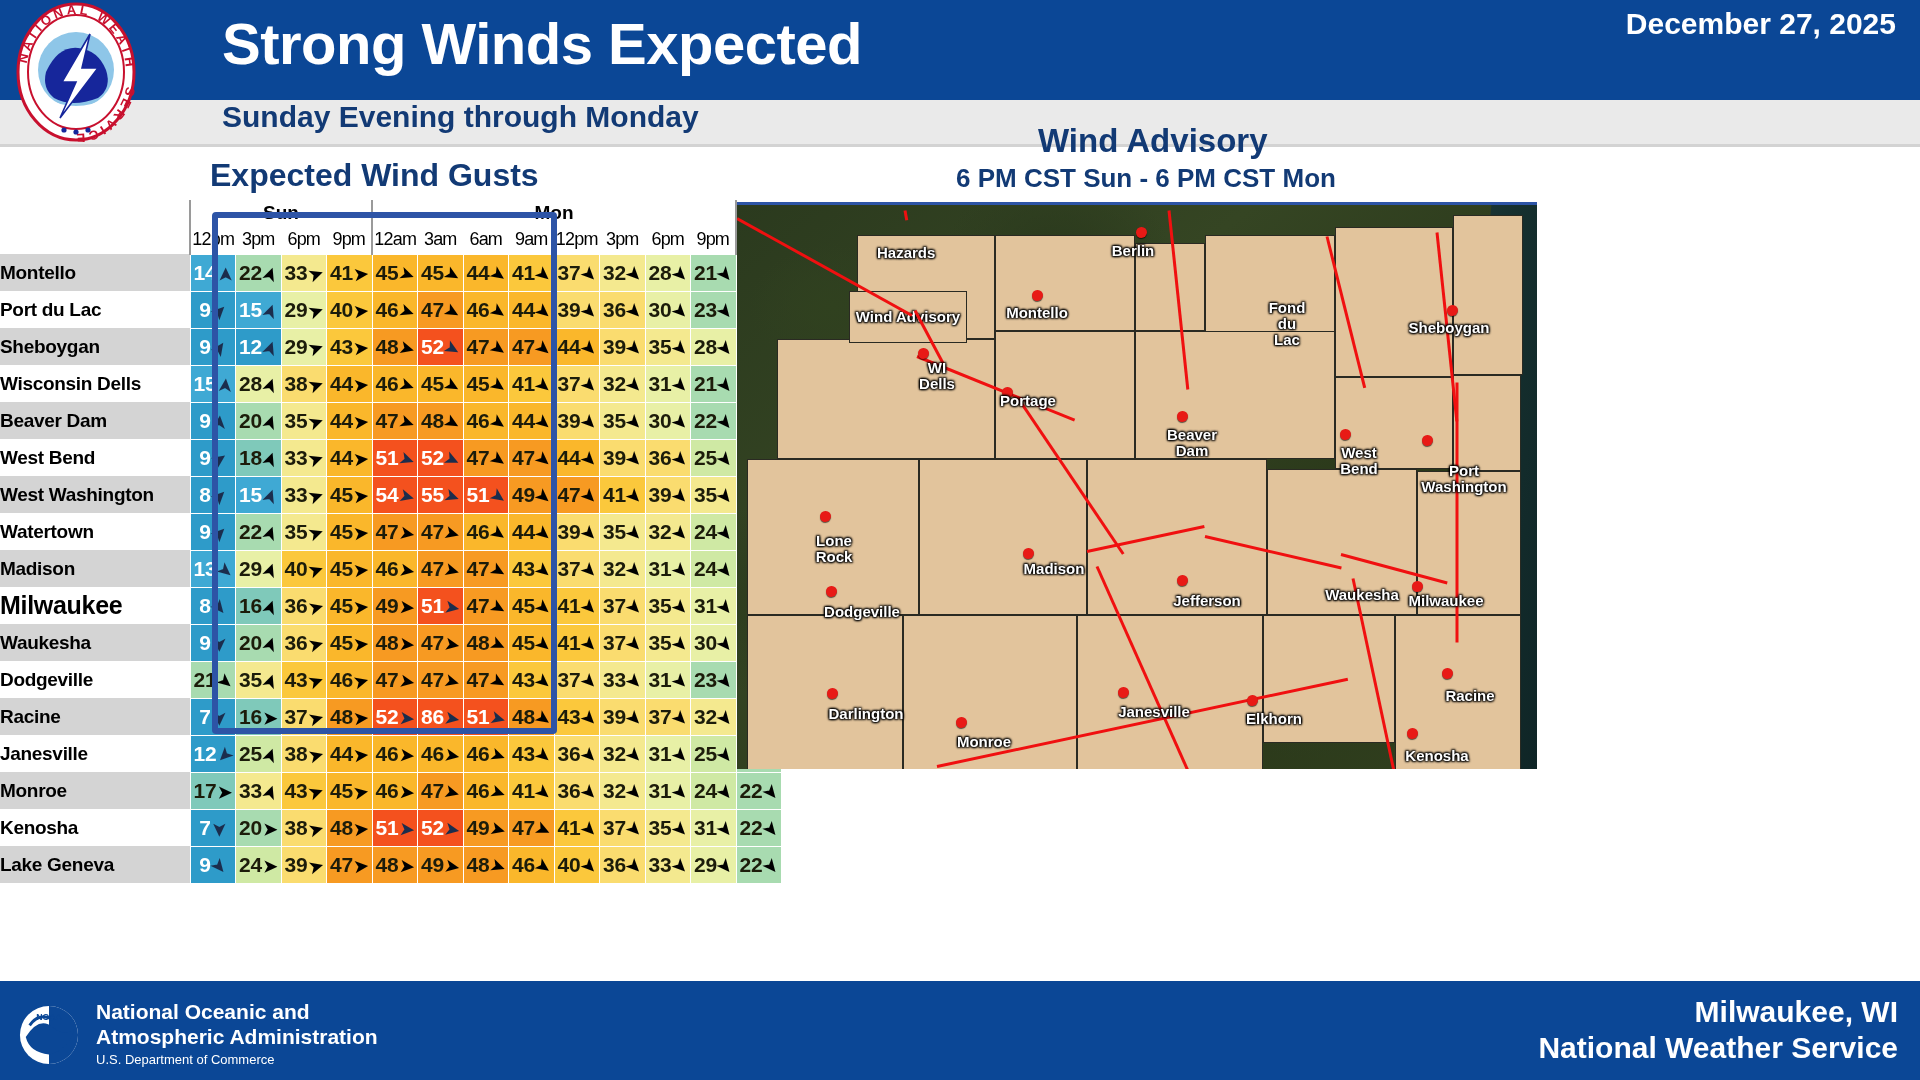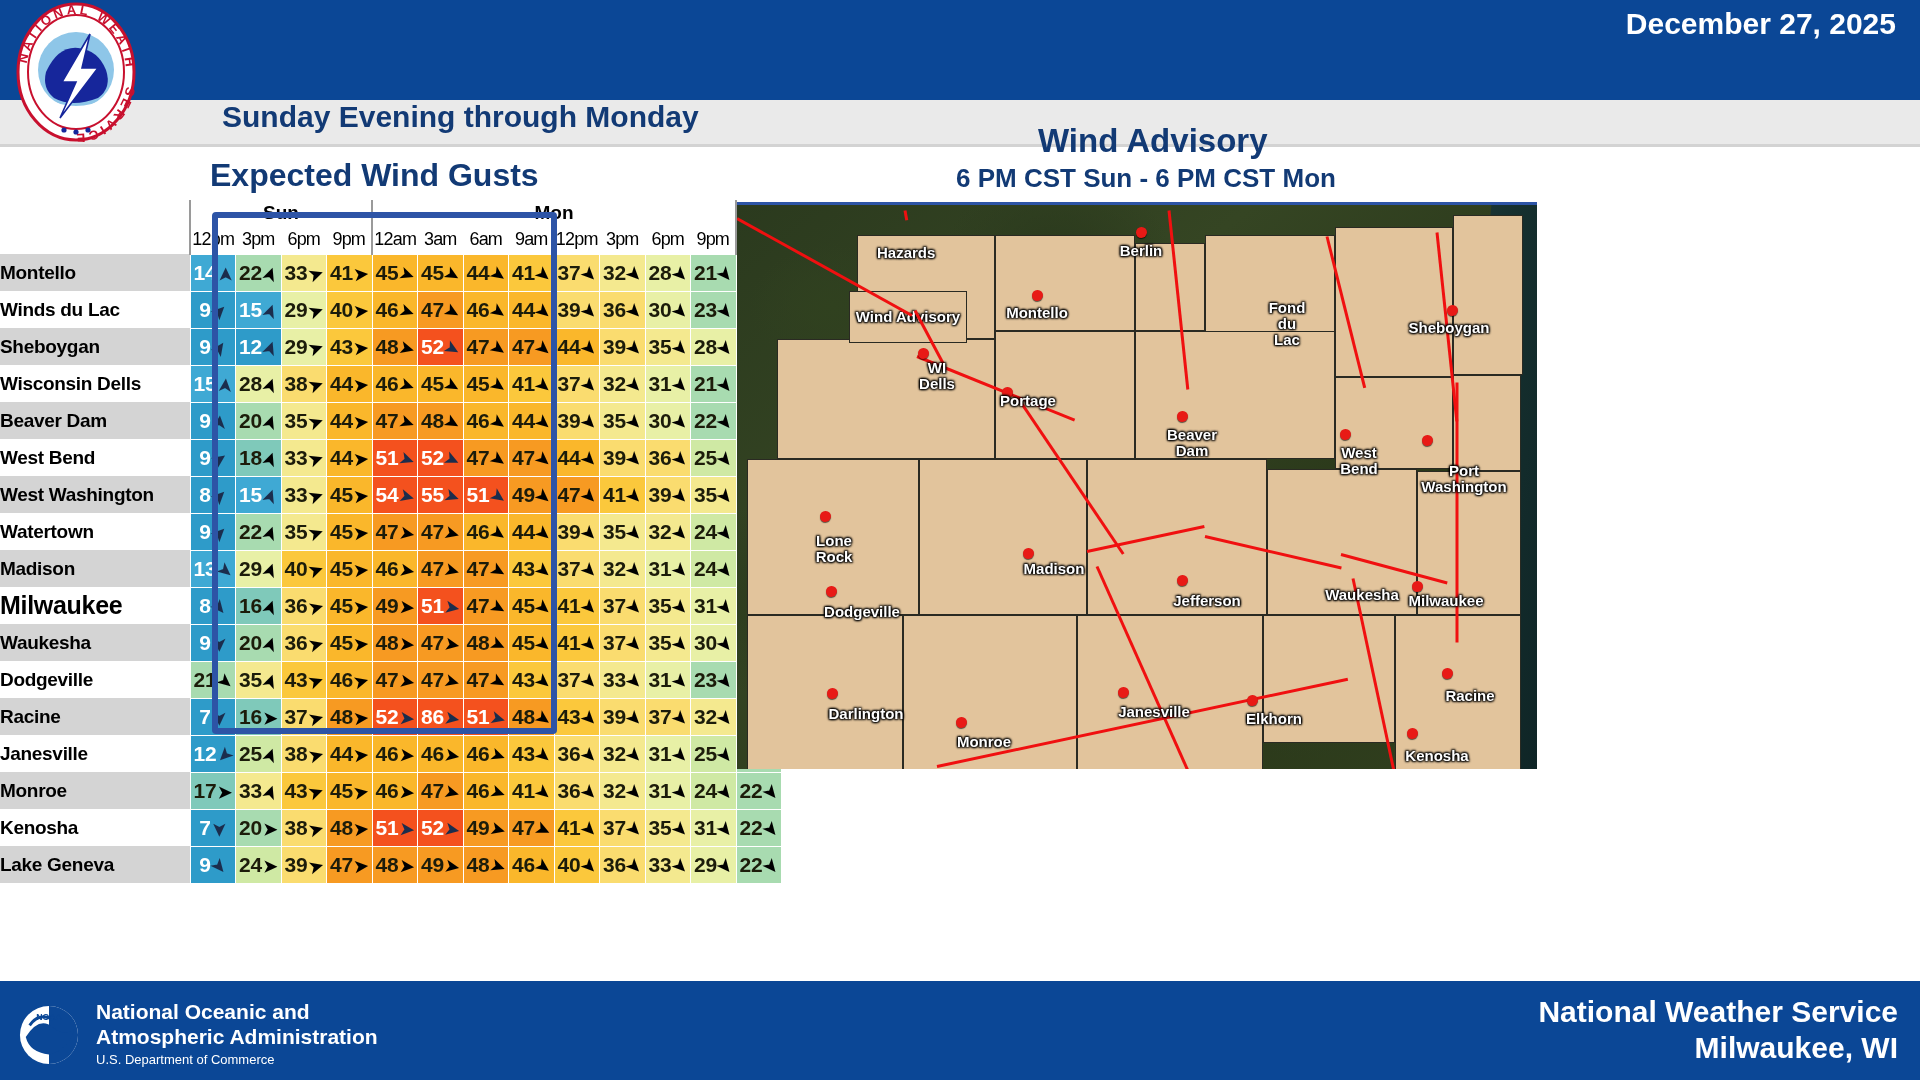--- a/index.html
+++ b/index.html
@@ -218,20 +218,21 @@
     <text font-size="13" font-weight="bold" fill="#c8102e" font-family="Liberation Sans, sans-serif" letter-spacing="3">
       <textPath href="#arcBot" startOffset="8%">SERVICE</textPath>
     </text>
     <g fill="#16269b">
       <circle cx="58" cy="128" r="2.6"></circle>
         <circle cx="70" cy="130" r="2.6"></circle>
         <circle cx="82" cy="128" r="2.6"></circle>
     </g>
   </svg>
 
+  <div class="main-title">Strong Winds Expected</div>
   <div class="sub-title">Sunday Evening through Monday</div>
   <div class="stamp">
     <div>December 27, 2025</div>
   </div>
 
   <div class="gust-title">Expected Wind Gusts</div>
 
   <div class="table-wrap">
     <table class="gusts">
       <thead>
@@ -269,21 +270,21 @@
             <td class="cell" style="background: rgb(250, 183, 43);"><span class="v">45</span><span class="arw" style="transform: rotate(30deg);">➤</span></td>
             <td class="cell" style="background: rgb(250, 183, 43);"><span class="v">44</span><span class="arw" style="transform: rotate(35deg);">➤</span></td>
             <td class="cell" style="background: rgb(251, 200, 60);"><span class="v">41</span><span class="arw" style="transform: rotate(40deg);">➤</span></td>
             <td class="cell" style="background: rgb(250, 220, 111);"><span class="v">37</span><span class="arw" style="transform: rotate(45deg);">➤</span></td>
             <td class="cell" style="background: rgb(244, 233, 143);"><span class="v">32</span><span class="arw" style="transform: rotate(45deg);">➤</span></td>
             <td class="cell" style="background: rgb(232, 240, 166);"><span class="v">28</span><span class="arw" style="transform: rotate(45deg);">➤</span></td>
             <td class="cell" style="background: rgb(168, 219, 176);"><span class="v">21</span><span class="arw" style="transform: rotate(50deg);">➤</span></td>
             <td class="cell" style="background: rgb(168, 219, 176);"><span class="v">21</span><span class="arw" style="transform: rotate(50deg);">➤</span></td>
           </tr>
           <tr class="even">
-            <td class="city">Winds du Lac</td>
+            <td class="city">Port du Lac</td>
             <td class="cell light" style="background: rgb(46, 155, 201);"><span class="v">9</span><span class="arw" style="transform: rotate(-45deg);">➤</span></td>
             <td class="cell light" style="background: rgb(63, 169, 212);"><span class="v">15</span><span class="arw" style="transform: rotate(-70deg);">➤</span></td>
             <td class="cell" style="background: rgb(232, 240, 166);"><span class="v">29</span><span class="arw" style="transform: rotate(-20deg);">➤</span></td>
             <td class="cell" style="background: rgb(251, 200, 60);"><span class="v">40</span><span class="arw" style="transform: rotate(-5deg);">➤</span></td>
             <td class="cell" style="background: rgb(250, 183, 43);"><span class="v">46</span><span class="arw" style="transform: rotate(20deg);">➤</span></td>
             <td class="cell" style="background: rgb(247, 154, 34);"><span class="v">47</span><span class="arw" style="transform: rotate(30deg);">➤</span></td>
             <td class="cell" style="background: rgb(250, 183, 43);"><span class="v">46</span><span class="arw" style="transform: rotate(35deg);">➤</span></td>
             <td class="cell" style="background: rgb(250, 183, 43);"><span class="v">44</span><span class="arw" style="transform: rotate(40deg);">➤</span></td>
             <td class="cell" style="background: rgb(250, 220, 111);"><span class="v">39</span><span class="arw" style="transform: rotate(45deg);">➤</span></td>
             <td class="cell" style="background: rgb(250, 220, 111);"><span class="v">36</span><span class="arw" style="transform: rotate(45deg);">➤</span></td>
@@ -600,21 +601,21 @@
     <div class="pin" style="left:675px;top:376px"></div>
     <div class="pin" style="left:89px;top:381px"></div>
     <div class="pin" style="left:381px;top:482px"></div>
     <div class="pin" style="left:510px;top:490px"></div>
     <div class="pin" style="left:705px;top:463px"></div>
     <div class="pin" style="left:90px;top:483px"></div>
     <div class="pin" style="left:219px;top:512px"></div>
     <div class="pin" style="left:670px;top:523px"></div>
 
     <div id="mapLabels">
-        <div class="maplabel" style="left: 397px; top: 38px; transform: translateX(-50%); padding-left: 14px;">Berlin</div>
+        <div class="maplabel" style="left: 389px; top: 38px; transform: translateX(-50%); padding-left: 14px;">Berlin</div>
         <div class="maplabel" style="left: 300px; top: 100px; transform: translateX(-50%);">Montello</div>
         <div class="maplabel" style="left: 550px; top: 95px; transform: translateX(-50%);">Fond<br>du<br>Lac</div>
         <div class="maplabel" style="left: 712px; top: 115px; transform: translateX(-50%);">Sheboygan</div>
         <div class="maplabel" style="left: 200px; top: 155px; transform: translateX(-50%);">WI<br>Dells</div>
         <div class="maplabel" style="left: 291px; top: 188px; transform: translateX(-50%);">Portage</div>
         <div class="maplabel" style="left: 455px; top: 222px; transform: translateX(-50%);">Beaver<br>Dam</div>
         <div class="maplabel" style="left: 622px; top: 240px; transform: translateX(-50%);">West<br>Bend</div>
         <div class="maplabel" style="left: 727px; top: 258px; transform: translateX(-50%);">Port<br>Washington</div>
         <div class="maplabel" style="left: 97px; top: 328px; transform: translateX(-50%);">Lone<br>Rock</div>
         <div class="maplabel" style="left: 317px; top: 356px; transform: translateX(-50%);">Madison</div>
@@ -642,17 +643,17 @@
     <text x="32" y="17" font-size="9" font-weight="bold" text-anchor="middle" fill="#0b4796" font-family="Liberation Sans, sans-serif">NOAA</text>
   </svg>
 
   <div class="noaa-text">
     <div class="l1">National Oceanic and</div>
     <div class="l1">Atmospheric Administration</div>
     <div class="l3">U.S. Department of Commerce</div>
   </div>
 
   <div class="office">
+    <div>Milwaukee, WI</div>
     <div>National Weather Service</div>
-    <div>Milwaukee, WI</div>
   </div>
 
 </div>
 
 </body></html>

